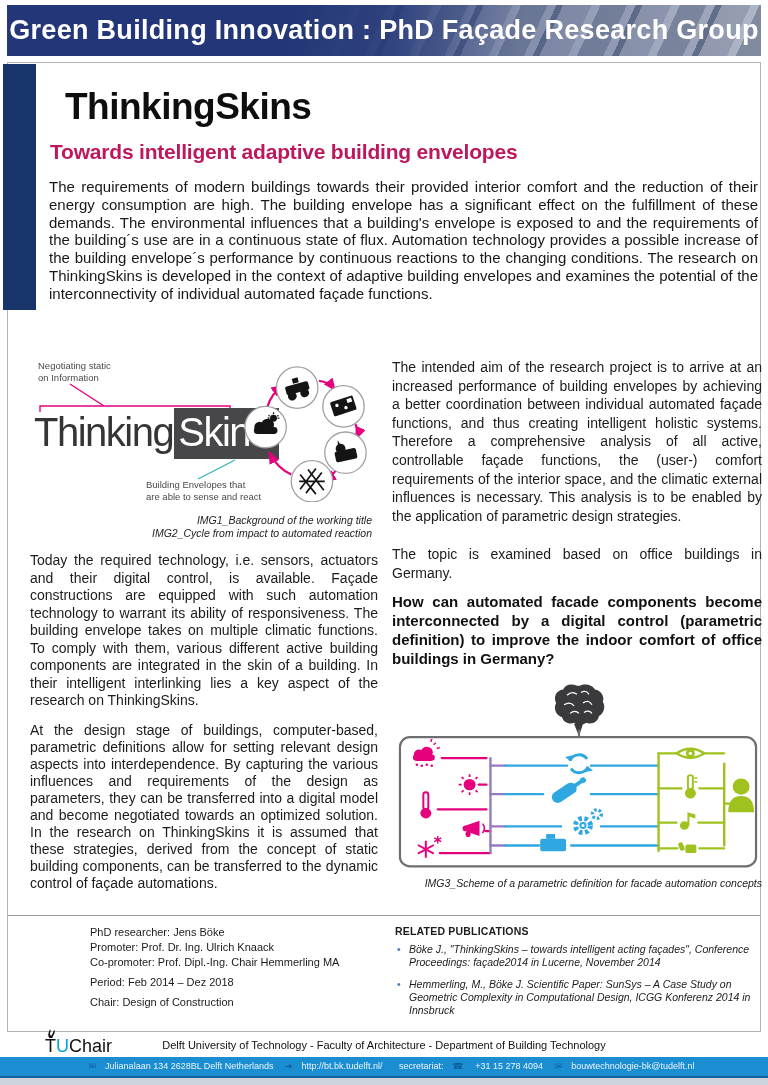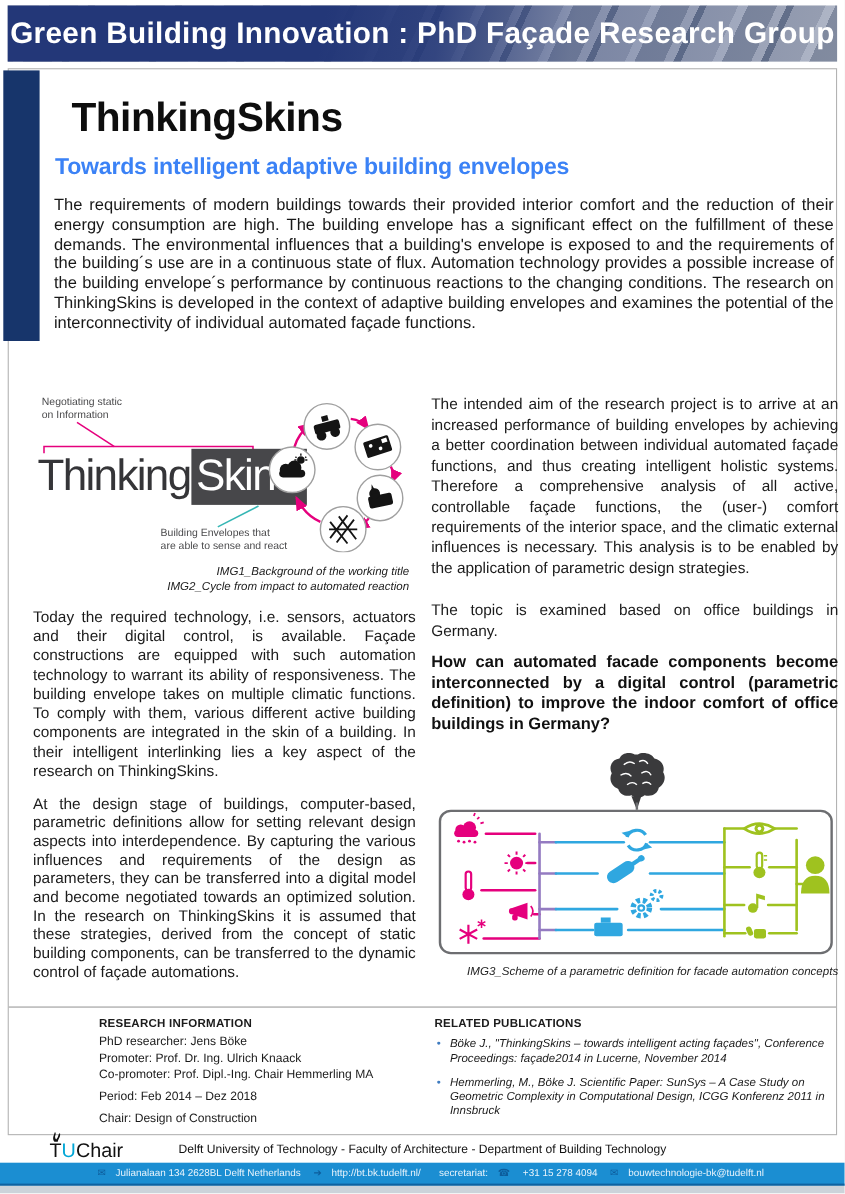--- a/index.html
+++ b/index.html
@@ -14,21 +14,21 @@
   }
   .top-banner .banner-title{margin:0;color:#ffffff;font-size:27px;font-weight:bold;
     line-height:51px;text-align:center;letter-spacing:.3px;}
 
   
   .sheet{position:absolute;left:7px;right:7px;top:62px;height:970px;background:#fff;border:1px solid #b3b3b3;box-sizing:border-box;}
   .navy-block{position:absolute;left:3px;top:64px;width:33px;height:246px;background:#17356b;}
 
   .abs{position:absolute;}
   .page-title{left:65px;top:86px;font-size:37px;font-weight:bold;color:#0e0e0e;letter-spacing:-.5px;}
-  .page-subtitle{left:50px;top:140px;font-size:21px;font-weight:bold;color:#3b82f6;letter-spacing:-.2px;}
+  .page-subtitle{left:50px;top:140px;font-size:21px;font-weight:bold;color:#be185d;letter-spacing:-.2px;}
   .intro{left:49px;top:178px;width:709px;font-size:15px;line-height:17.8px;
          text-align:justify;color:#181818;}
 
   .body-par{font-size:14px;line-height:17.5px;text-align:justify;color:#1b1b1b;}
   .lpara1{left:30px;top:552px;width:348px;}
   .lpara2{left:30px;top:722px;width:348px;line-height:17px;}
   .rpara1{left:392px;top:358px;width:370px;line-height:18.6px;}
   .rpara2{left:392px;top:545px;width:370px;line-height:18.6px;}
   .question{left:392px;top:592px;width:370px;font-size:15px;font-weight:bold;
             line-height:19px;text-align:justify;color:#111;}
@@ -331,33 +331,32 @@
         <circle cx="0" cy="-12" r="8.5"></circle>
         <path d="M-13,15 Q-13,-2 0,-2 Q13,-2 13,15 Z"></path>
       </g>
     </g>
   </svg>
   <div class="abs img3-caption">IMG3_Scheme of a parametric definition for facade automation concepts</div>
 
   <div class="abs divider"></div>
 
   <div class="abs research">
-    <div class="sec-heading">RESEARCH INFORMATION</div>
     <div class="ri-line">PhD researcher:  Jens Böke</div>
     <div class="ri-line">Promoter: Prof. Dr. Ing. Ulrich Knaack</div>
     <div class="ri-line">Co-promoter:  Prof. Dipl.-Ing. Chair Hemmerling MA</div>
     <div class="ri-line gap">Period: Feb 2014 – Dez 2018</div>
     <div class="ri-line gap">Chair: Design of Construction</div>
   </div>
 
   <div class="abs pubs">
     <div class="sec-heading">RELATED PUBLICATIONS</div>
     <ul>
       <li>Böke J., "ThinkingSkins – towards intelligent acting façades", Conference Proceedings: façade2014 in Lucerne, November 2014</li>
-      <li>Hemmerling, M., Böke J. Scientific Paper: SunSys – A Case Study on Geometric Complexity in Computational Design, ICGG Konferenz 2011 in Innsbruck</li>
+      <li>Hemmerling, M., Böke J. Scientific Paper: SunSys – A Case Study on Geometric Complexity in Computational Design, ICGG Konferenz 2014 in Innsbruck</li>
     </ul>
   </div>
 
   <div class="abs footer">
     <div class="tud-logo">
       <svg class="flame" width="10" height="10" viewBox="0 0 10 10">
         <path d="M4,0 C6,2.5 2.5,3.5 5,7 C7.5,4.5 6.5,2.5 8.5,1 C9.5,5 6.5,6.5 6.5,9 L3.5,9 C1,6 3,3 4,0 Z" fill="#111"></path>
       </svg>
       <span class="t">T</span><span class="u">U</span><span class="delft">Chair</span>
     </div>

